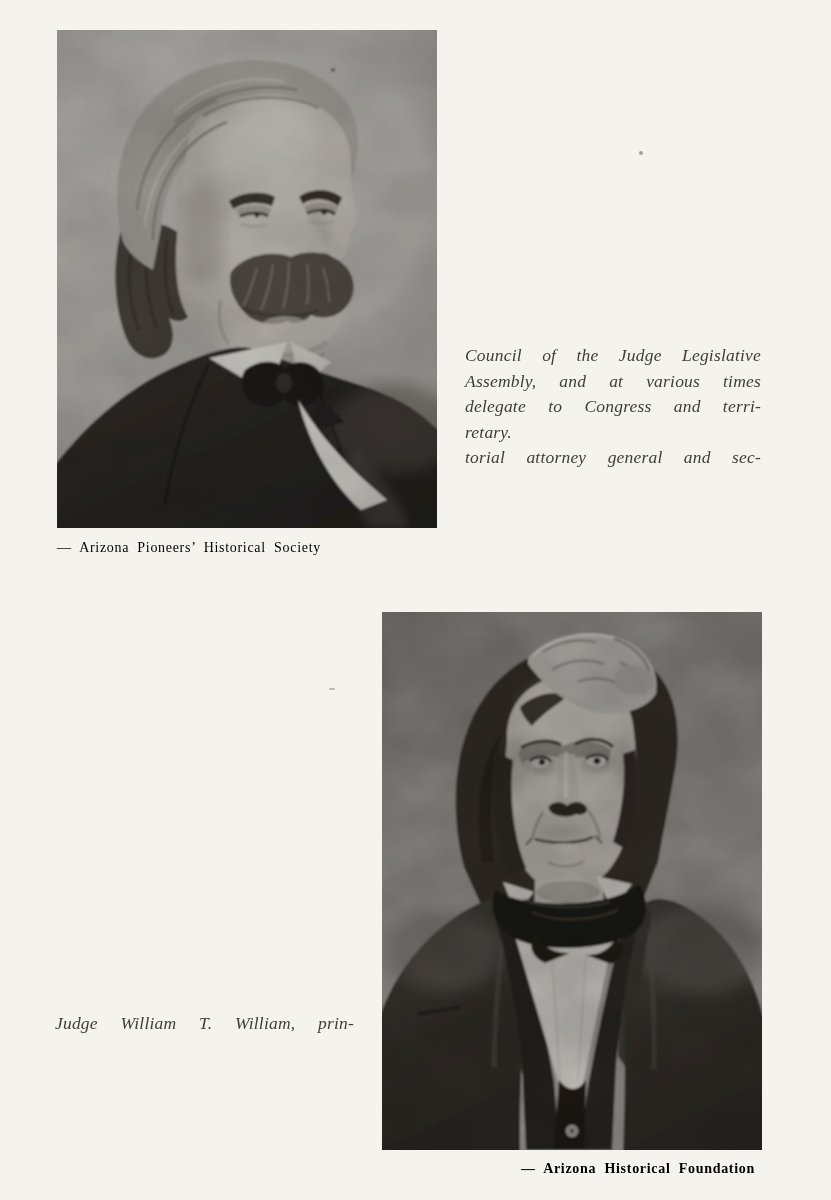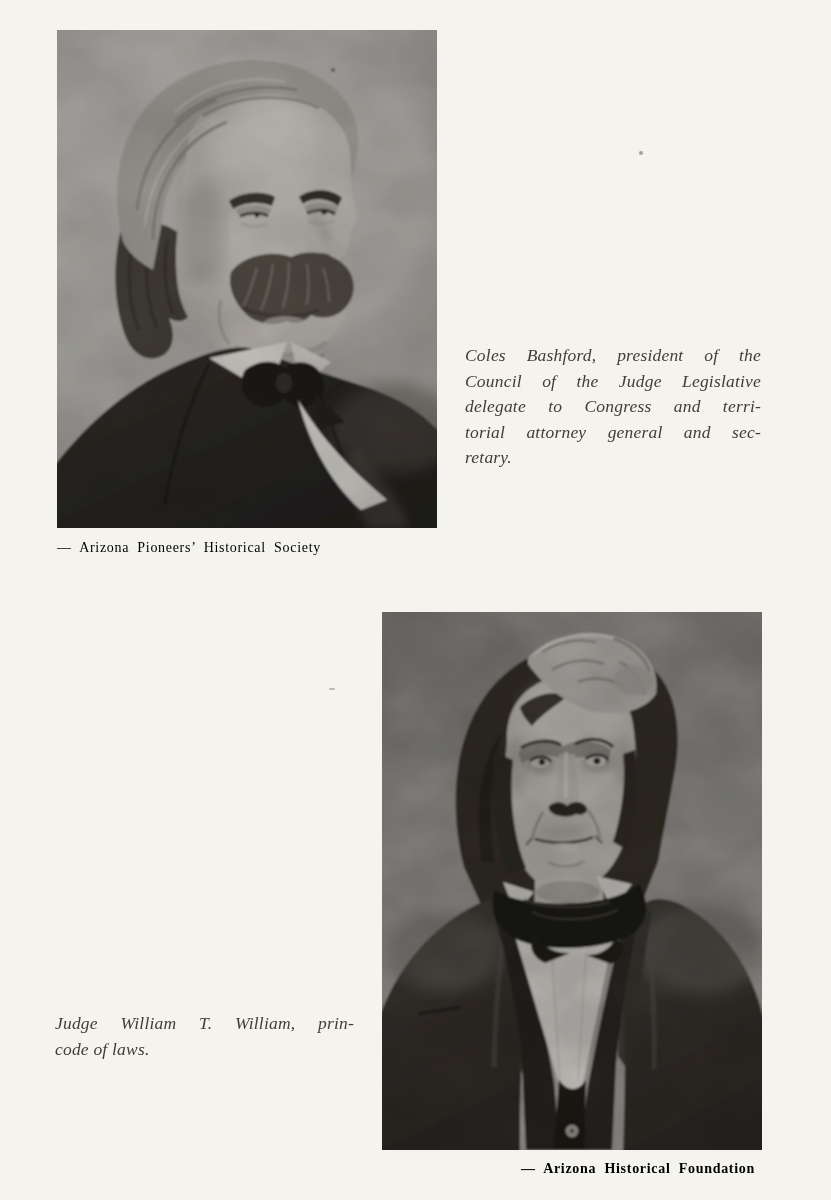--- a/index.html
+++ b/index.html
@@ -153,25 +153,25 @@
 
       <rect width="380" height="498" fill="url(#p1vig)"></rect>
       <rect width="380" height="498" filter="url(#p1mottle)" opacity="0.16" style="mix-blend-mode:multiply"></rect>
       <rect width="380" height="498" filter="url(#p1grain)" opacity="0.13" style="mix-blend-mode:multiply"></rect>
     </svg>
   </figure>
 
   <div class="credit credit-bashford">— Arizona Pioneers’ Historical Society</div>
 
   <div class="caption caption-bashford">
-    <div class="cap-line">Coles Bashford, president of the</div>
     <div class="cap-line">Council of the Judge Legislative</div>
+    <div class="cap-line">Assembly, and at various times</div>
     <div class="cap-line">delegate to Congress and terri-</div>
+    <div class="cap-line last">retary.</div>
     <div class="cap-line">torial attorney general and sec-</div>
-    <div class="cap-line last">retary.</div>
   </div>
 
   <figure class="photo photo-howell" style="margin:0" role="img" aria-label="Judge William T. Howell portrait photograph">
     <svg width="380" height="538" viewBox="0 0 380 538" xmlns="http://www.w3.org/2000/svg">
       <defs>
         <linearGradient id="p2bg" x1="0" y1="0" x2="0.2" y2="1">
           <stop offset="0" stop-color="#9b9893"></stop>
             <stop offset="0.55" stop-color="#a7a49f"></stop>
           <stop offset="1" stop-color="#b3b0ab"></stop>
         </linearGradient>
@@ -303,21 +303,20 @@
       </g>
 
       <rect width="380" height="538" fill="url(#p2vig)"></rect>
       <rect width="380" height="538" filter="url(#p2mottle)" opacity="0.2" style="mix-blend-mode:multiply"></rect>
       <rect width="380" height="538" filter="url(#p2grain)" opacity="0.14" style="mix-blend-mode:multiply"></rect>
     </svg>
   </figure>
 
   <div class="caption caption-howell">
     <div class="cap-line">Judge William T. William, prin-</div>
-    <div class="cap-line last">code of laws.</div>
   </div>
 
   <div class="credit credit-howell">— Arizona Historical Foundation</div>
 
   <div class="speck speck-1"></div>
   <div class="speck speck-2"></div>
 
 </div>
 
 </body></html>

